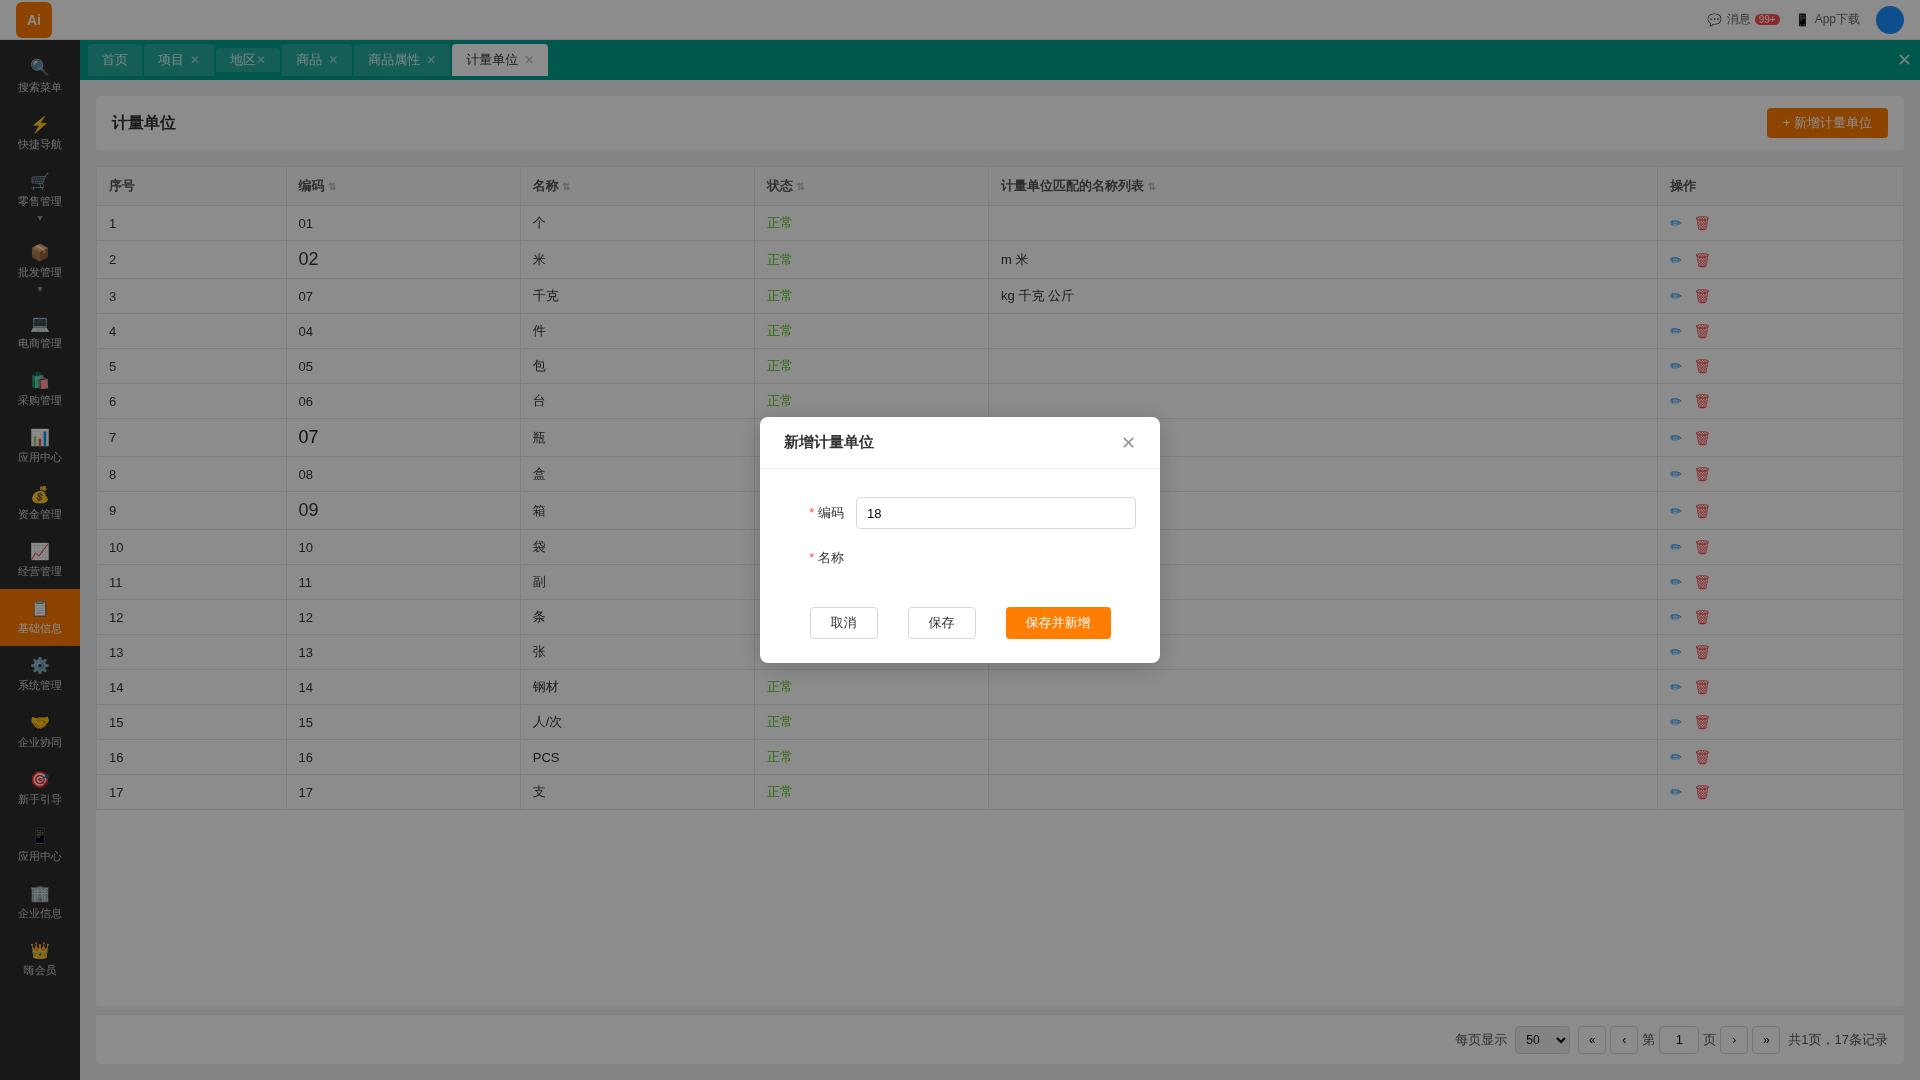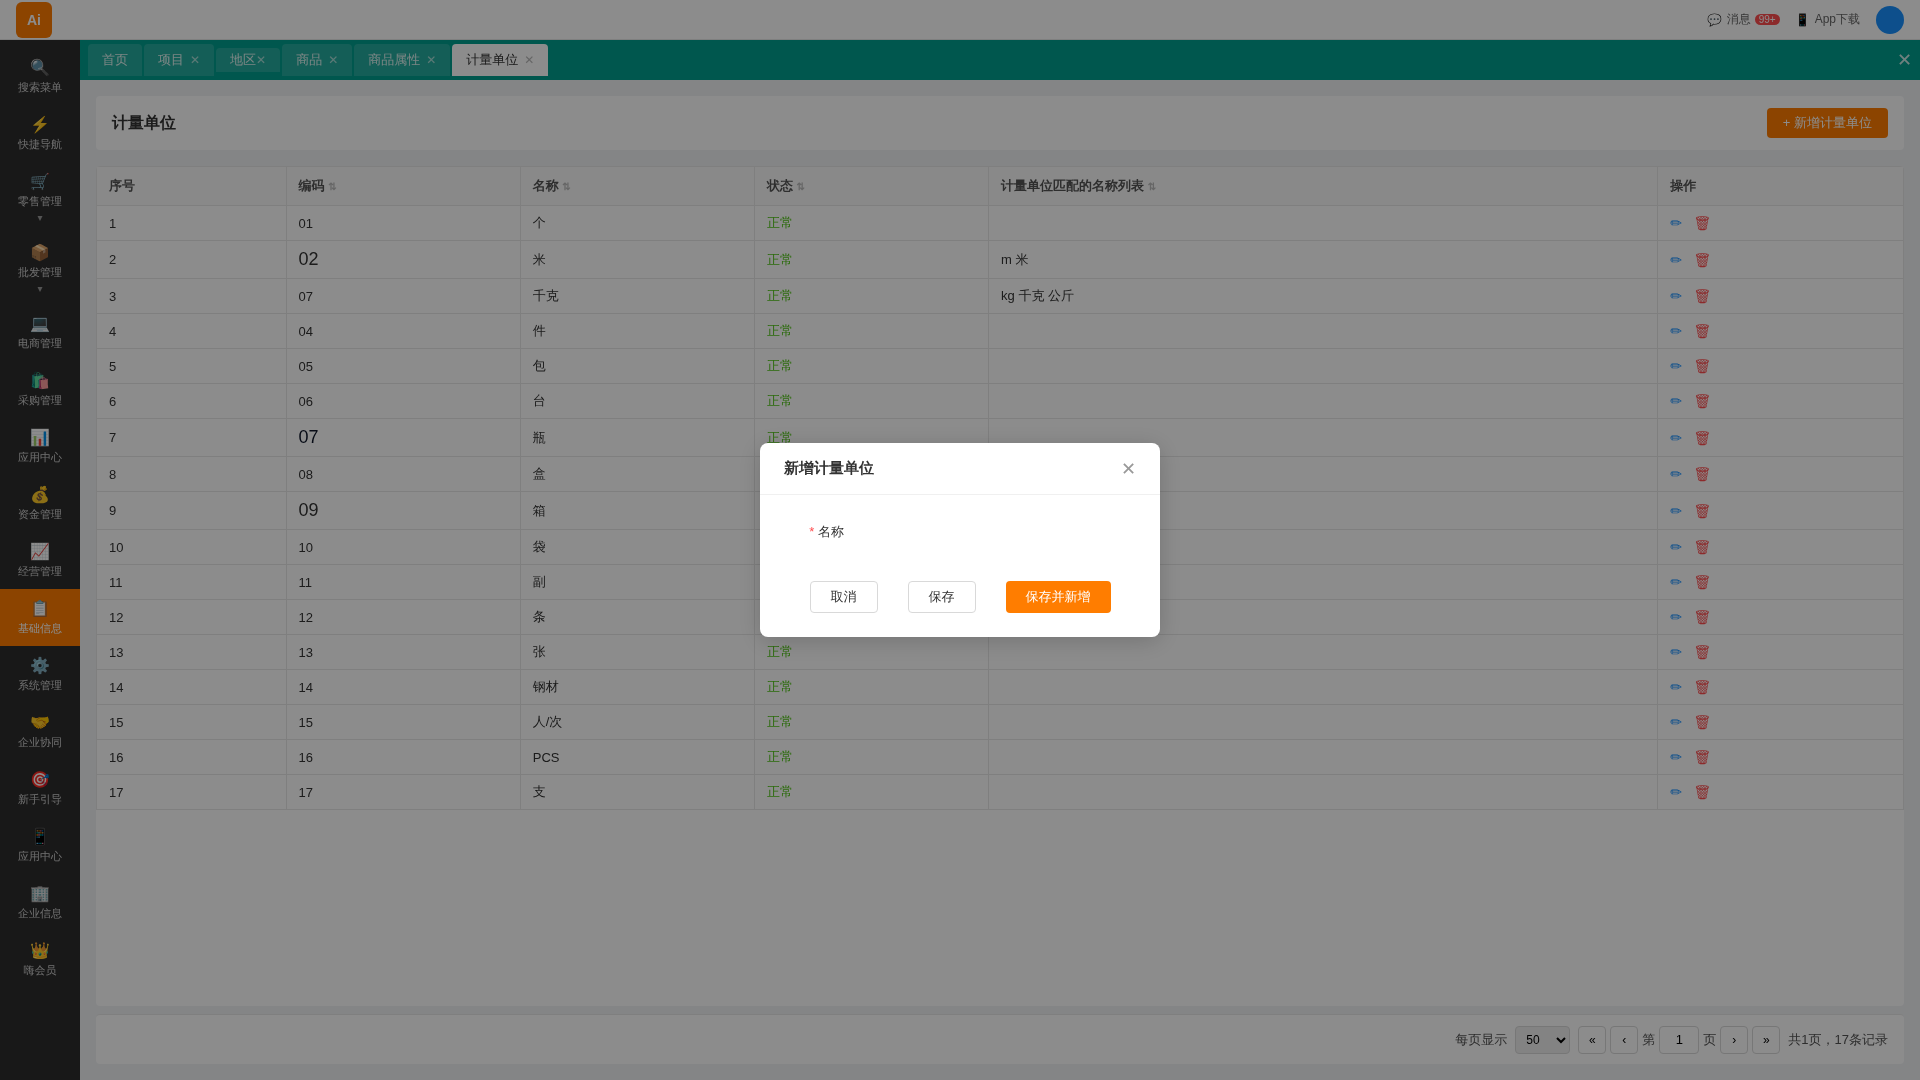--- a/index.html
+++ b/index.html
@@ -366,20 +366,26 @@
 
 <div style="position:fixed;top:0;left:0;width:100%;height:100%;background:rgba(0,0,0,0.45);display:flex;align-items:center;justify-content:center;z-index:1000;">
   <div style="background:#fff;border-radius:8px;width:400px;box-shadow:0 4px 24px rgba(0,0,0,0.18);">
     <div style="padding:16px 24px;border-bottom:1px solid #f0f0f0;display:flex;align-items:center;justify-content:space-between;">
       <span style="font-size:15px;font-weight:600;color:#333;">新增计量单位</span>
       <span style="cursor:pointer;color:#999;font-size:18px;line-height:1;">✕</span>
     </div>
     <div style="padding:28px 24px 16px;">
       <div style="display:flex;align-items:center;margin-bottom:20px;">
         <label style="width:60px;text-align:right;margin-right:12px;color:#333;font-size:13px;">
+          <span style="color:#ff4d4f;">* </span><span>编码</span>
+        </label>
+        <input style="flex: 1 1 0%; height: 32px; border: 1px solid rgb(217, 217, 217); border-radius: 4px; padding: 0px 10px; font-size: 13px; outline: none;" value="18">
+      </div>
+      <div style="display:flex;align-items:center;margin-bottom:20px;">
+        <label style="width:60px;text-align:right;margin-right:12px;color:#333;font-size:13px;">
           <span style="color:#ff4d4f;">* </span><span>名称</span>
         </label>
       </div>
     </div>
     <div style="padding:4px 24px 24px;display:flex;justify-content:center;gap:30px;">
       <button style="border:1px solid #d9d9d9;background:#fff;color:#333;padding:6px 20px;border-radius:4px;cursor:pointer;font-size:13px;">取消</button>
       <button style="border:1px solid #d9d9d9;background:#fff;color:#333;padding:6px 20px;border-radius:4px;cursor:pointer;font-size:13px;">保存</button>
       <button style="background:#ff7d00;color:#fff;border:none;padding:6px 20px;border-radius:4px;cursor:pointer;font-size:13px;">保存并新增</button>
     </div>
   </div>

